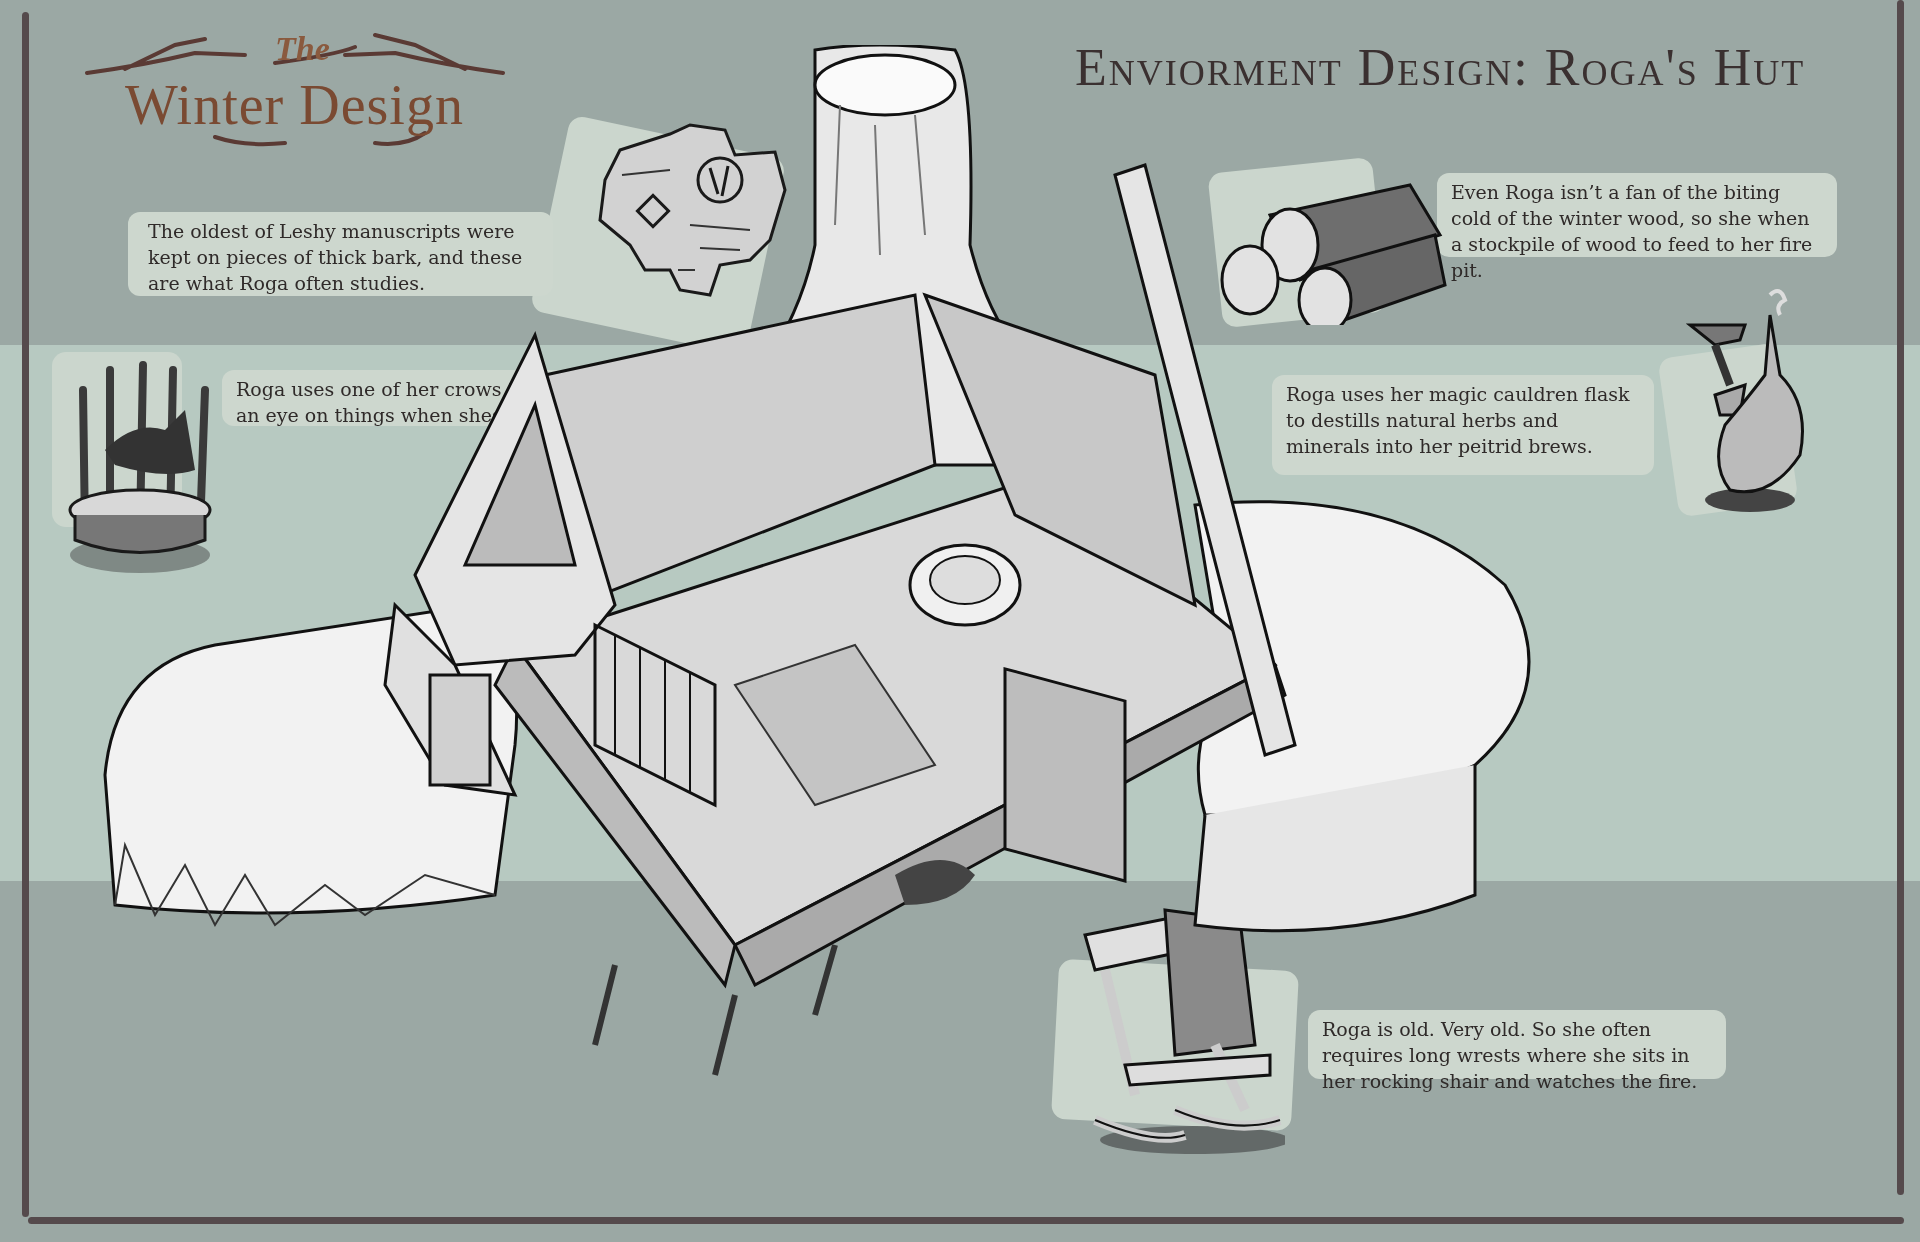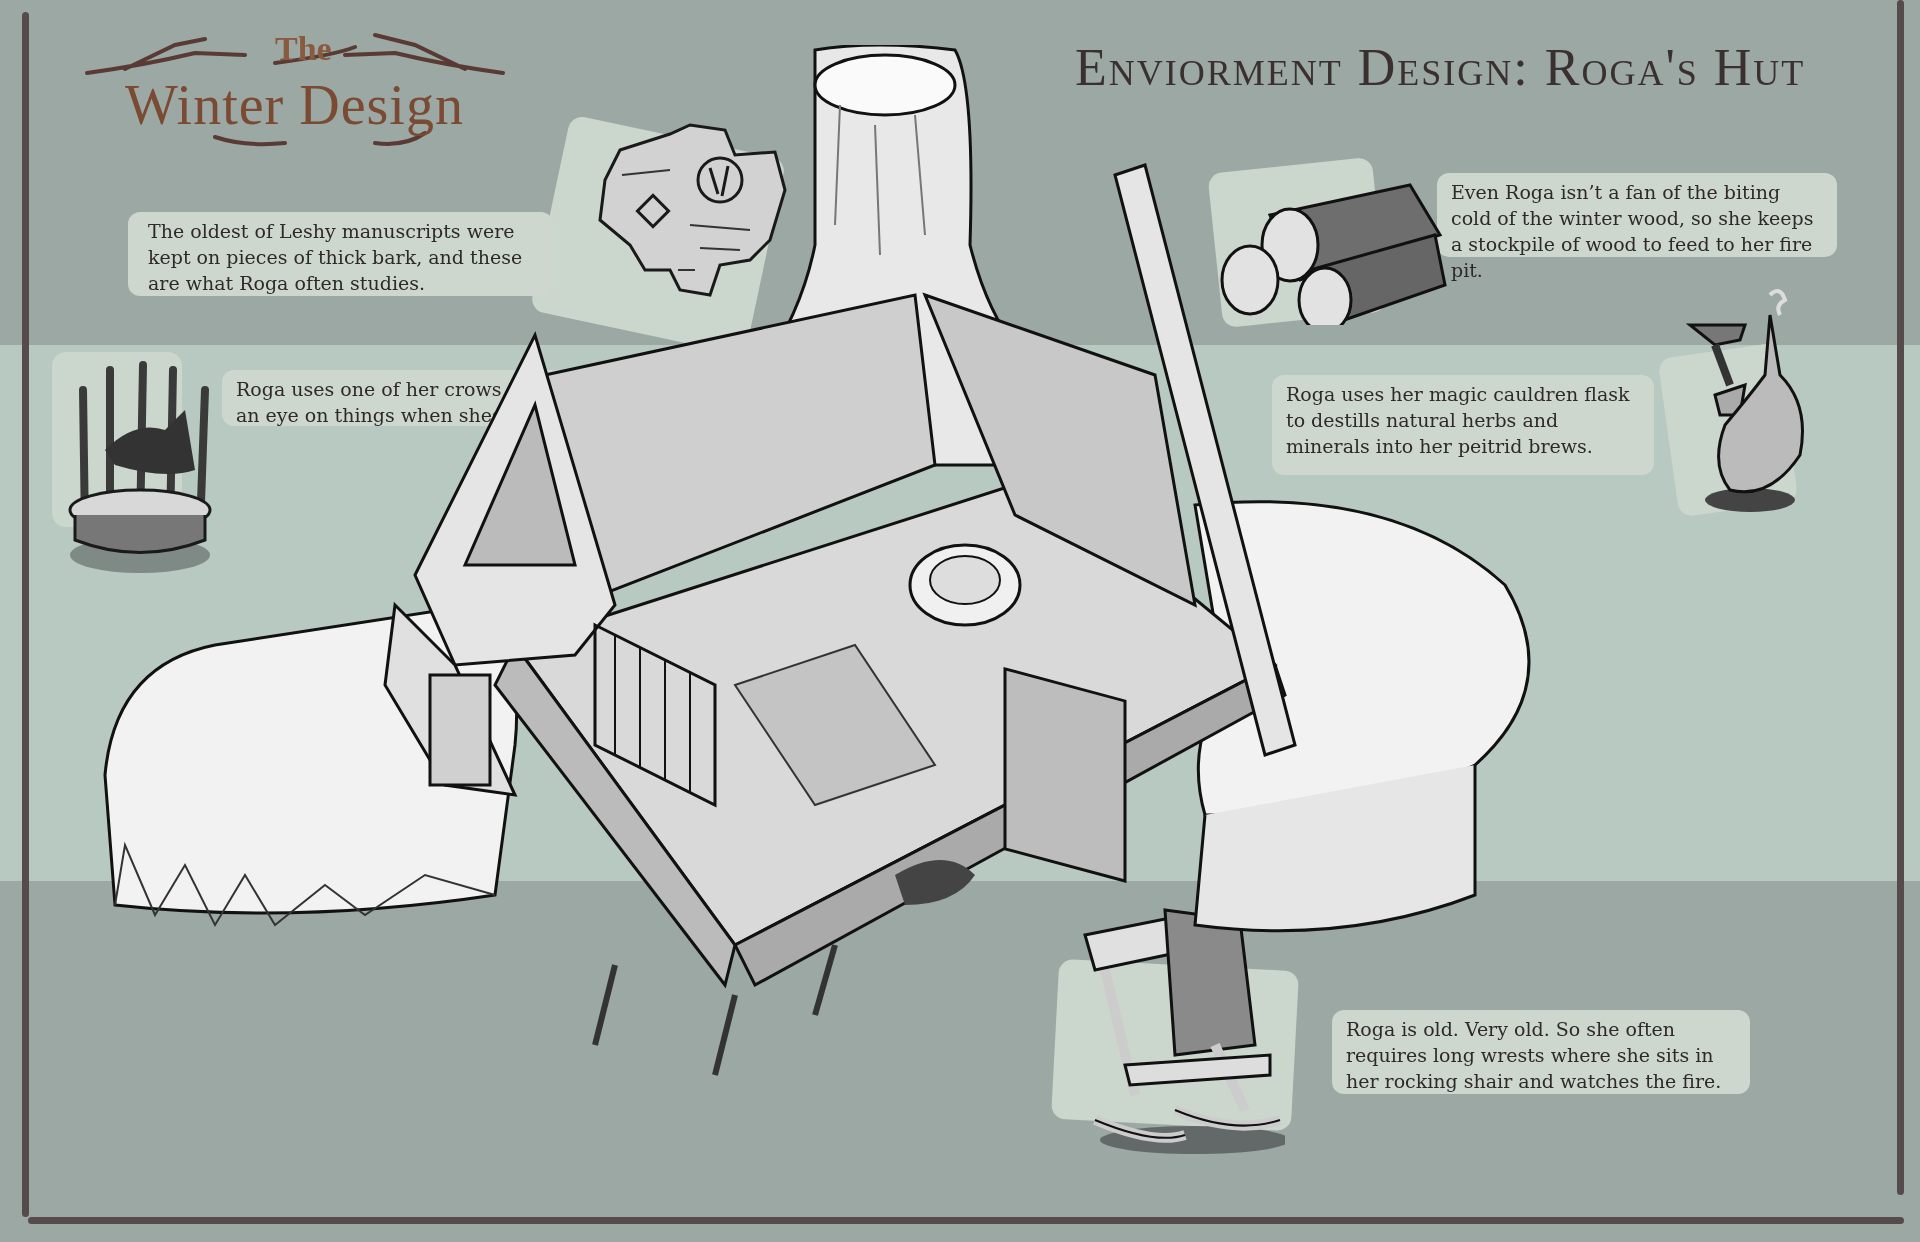--- a/index.html
+++ b/index.html
@@ -5,21 +5,21 @@
   html,body{margin:0;padding:0;}
   body{width:1920px;height:1242px;position:relative;overflow:hidden;background:#9ba8a4;font-family:"DejaVu Serif","Liberation Serif",serif;}
   .band-top{position:absolute;left:0;top:0;width:1920px;height:345px;background:#9ba8a4;}
   .band-mid{position:absolute;left:0;top:345px;width:1920px;height:536px;background:#b7c9c1;}
   .band-bot{position:absolute;left:0;top:881px;width:1920px;height:361px;background:#9ba8a4;}
   .frame{position:absolute;background:#554a4c;border-radius:4px;}
   .frame-left{left:22px;top:12px;width:7px;height:1205px;}
   .frame-right{left:1897px;top:0;width:7px;height:1195px;}
   .frame-bottom{left:28px;top:1217px;width:1876px;height:7px;}
   .logo{position:absolute;left:85px;top:25px;width:420px;height:130px;}
-  .logo-the{position:absolute;left:190px;top:5px;font-size:34px;color:#8a5a3e;font-family:"Liberation Serif",serif;font-weight:bold;}
+  .logo-the{position:absolute;left:190px;top:5px;font-size:34px;color:#8a5a3e;font-family:"Liberation Serif",serif;font-style:italic;font-weight:bold;}
   .logo-main{position:absolute;left:40px;top:48px;font-size:56px;color:#7a4a32;font-family:"Liberation Serif",serif;letter-spacing:1px;}
   .title{position:absolute;left:1075px;top:38px;font-size:52px;color:#3a3030;font-family:"Liberation Serif",serif;font-variant:small-caps;letter-spacing:2px;white-space:nowrap;}
   .panel{position:absolute;background:#cbd6cd;border-radius:14px;}
   .note{position:absolute;background:#cdd7ce;border-radius:12px;color:#2f2a29;font-size:19px;line-height:26px;padding:6px 14px;font-family:"DejaVu Serif",serif;box-sizing:border-box;}
   .illus{position:absolute;}
   svg{display:block;}
 </style>
 </head>
 <body>
 
@@ -44,23 +44,23 @@
 <div class="title">Enviorment Design: Roga's Hut</div>
 
 <div class="panel" style="left:548px;top:135px;width:220px;height:200px;transform:rotate(12deg);"></div>
 <div class="panel" style="left:52px;top:352px;width:130px;height:175px;"></div>
 <div class="panel" style="left:1215px;top:165px;width:165px;height:155px;transform:rotate(-6deg);"></div>
 <div class="panel" style="left:1668px;top:350px;width:120px;height:160px;transform:rotate(-8deg);"></div>
 <div class="panel" style="left:1055px;top:965px;width:240px;height:160px;transform:rotate(3deg);"></div>
 
 <div class="note" style="left:128px;top:212px;width:425px;height:84px;padding-left:20px;">The oldest of Leshy manuscripts were kept on pieces of thick bark, and these are what Roga often studies.</div>
 <div class="note" style="left:222px;top:370px;width:400px;height:56px;">Roga uses one of her crows to keep an eye on things when shes away.</div>
-<div class="note" style="left:1437px;top:173px;width:400px;height:84px;">Even Roga isn’t a fan of the biting cold of the winter wood, so she keeps a stockpile of wood to feed to her fire pit.</div>
+<div class="note" style="left:1437px;top:173px;width:400px;height:84px;">Even Roga isn’t a fan of the biting cold of the winter wood, so she when a stockpile of wood to feed to her fire pit.</div>
 <div class="note" style="left:1272px;top:375px;width:382px;height:100px;">Roga uses her magic cauldren flask to destills natural herbs and minerals into her peitrid brews.</div>
-<div class="note" style="left:1308px;top:1010px;width:418px;height:84px;margin-left:24px;">Roga is old. Very old. So she often requires long wrests where she sits in her rocking shair and watches the fire.</div>
+<div class="note" style="left:1308px;top:1010px;width:418px;height:69px;">Roga is old. Very old. So she often requires long wrests where she sits in her rocking shair and watches the fire.</div>
 
 <div class="illus" style="left:560px;top:120px;">
   <svg width="240" height="200">
     <path d="M60 30 L110 14 L130 5 L165 10 L175 35 L215 32 L225 70 L210 120 L190 140 L160 145 L150 175 L120 170 L110 150 L85 150 L70 125 L40 100 L45 60 Z" fill="#d2d2d2" stroke="#1a1a1a" stroke-width="3"></path>
     <circle cx="160" cy="60" r="22" fill="none" stroke="#1a1a1a" stroke-width="3"></circle>
     <path d="M150 48 L158 74 M168 46 L162 76" stroke="#1a1a1a" stroke-width="3"></path>
     <rect x="82" y="80" width="22" height="22" transform="rotate(45 93 91)" fill="none" stroke="#1a1a1a" stroke-width="3"></rect>
     <path d="M62 55 L110 50 M130 105 L190 110 M140 128 L180 130 M118 150 L135 150" stroke="#333" stroke-width="2"></path>
   </svg>
 </div>

